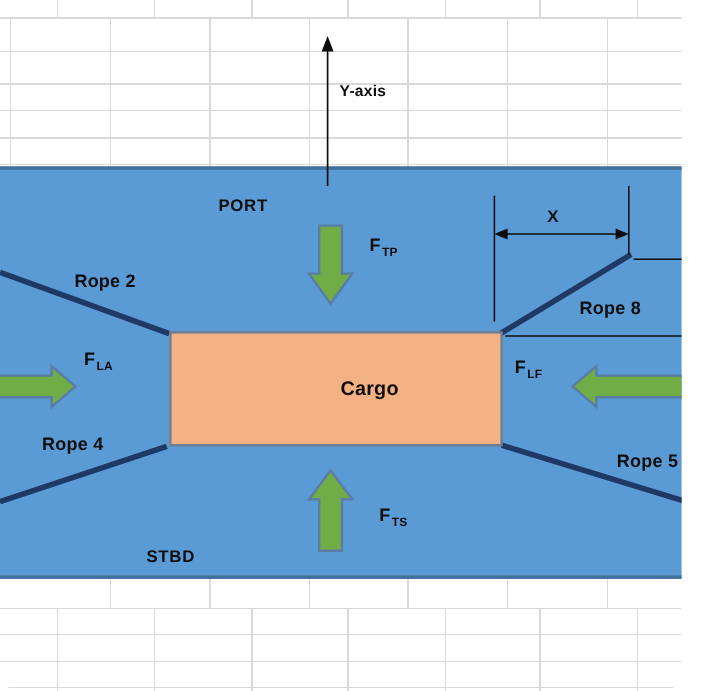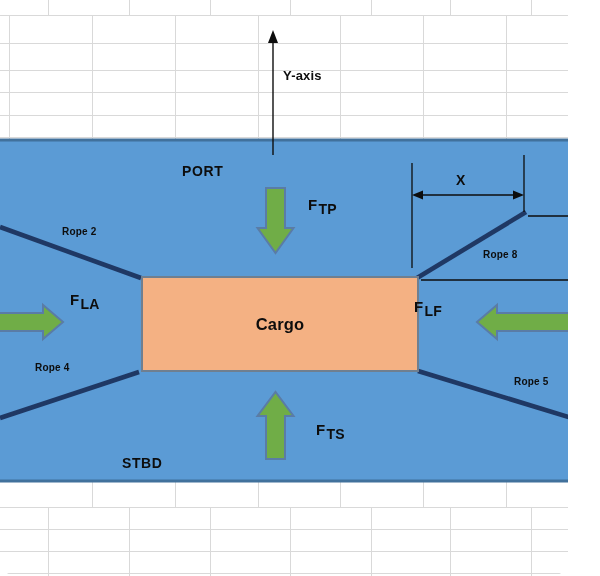--- a/index.html
+++ b/index.html
@@ -19,25 +19,25 @@
     font-family:"Liberation Sans","DejaVu Sans",sans-serif;
     background:#fff;
     border-radius:16px;
   }
   svg{position:absolute;left:0;top:0;}
   .lbl{
     position:absolute;color:var(--ink);font-weight:bold;white-space:nowrap;
     line-height:1;letter-spacing:0.2px;
   }
   .lbl-14{font-size:14px;}
-  .lbl-15{font-size:10px;}
+  .lbl-15{font-size:15px;}
   .lbl-13{font-size:13px;}
-  .cargo-lbl{font-size:16.5px;}
+  .cargo-lbl{font-size:16.5px;margin-left:28px;}
   .f-lbl{font-size:15px;}
-  .f-sub{font-size:14px;position:relative;top:4px;margin-left:1px;font-weight:bold;}
+  .f-sub{font-size:10px;position:relative;top:4px;margin-left:1px;font-weight:bold;}
 </style>
 </head>
 <body>
 
 <div id="screen">
 
   <svg width="600" height="576" viewBox="0 0 600 576">
 
     <g stroke="var(--gridline)" stroke-width="1" shape-rendering="crispEdges">
 
@@ -123,17 +123,17 @@
   </div>
 
   <div class="lbl f-lbl" style="left:316px;top:422px;">
     <span>F</span><span class="f-sub">TS</span>
   </div>
 
   <div class="lbl f-lbl" style="left:70px;top:292px;">
     <span>F</span><span class="f-sub">LA</span>
   </div>
 
-  <div class="lbl f-lbl" style="left:414px;top:299px;text-align:center;">
+  <div class="lbl f-lbl" style="left:429px;top:299px;text-align:center;">
     <span>F</span><span class="f-sub">LF</span>
   </div>
 
 </div>
 
 </body></html>

